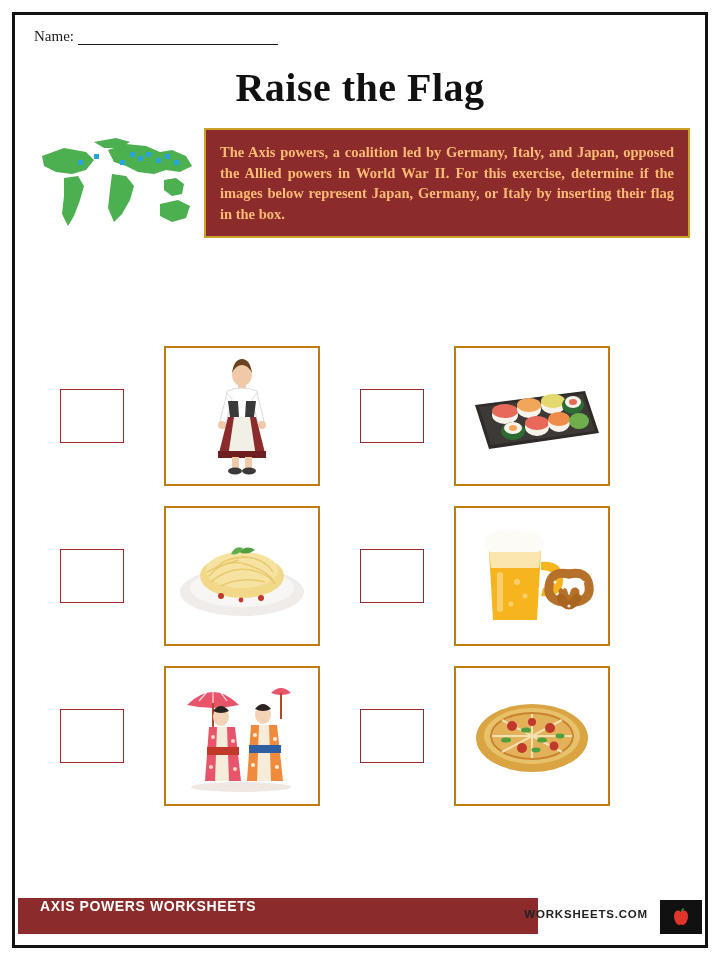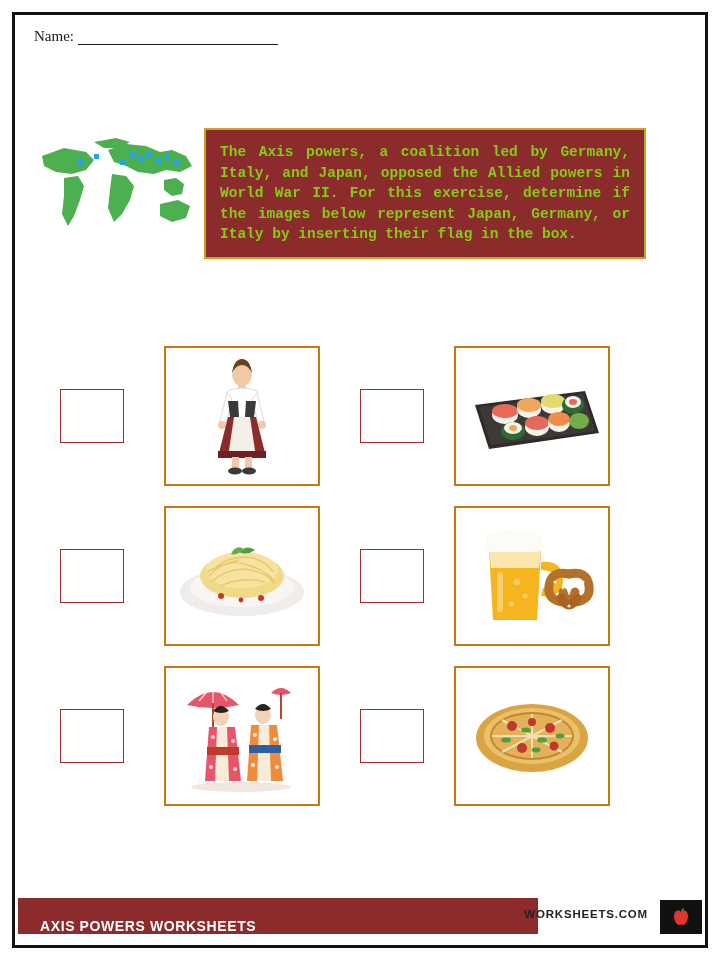--- a/index.html
+++ b/index.html
@@ -73,31 +73,31 @@
     width: 168px;
     height: 112px;
   }
   .map-wrap svg { display: block; }
 
   
   .instruction {
     position: absolute;
     left: 204px;
     top: 128px;
-    width: 442px;
+    width: 486px;
     padding: 12px 14px 12px 14px;
     background: #8c2b2b;
     border: 2px solid #c9a227;
     box-sizing: border-box;
-    color: #84cc16;
+    color: #fdba74;
     font-size: 14.5px;
     font-weight: bold;
     line-height: 1.42;
     text-align: justify;
-    font-family: Liberation Mono, monospace;
+    font-family: Liberation Serif, serif;
   }
 
   
   .grid {
     position: absolute;
     left: 60px;
     top: 336px;
     width: 600px;
     height: 480px;
   }
@@ -138,21 +138,21 @@
 
   
   .footer-bar {
     position: absolute;
     left: 18px;
     top: 898px;
     width: 520px;
     height: 36px;
     background: #8c2b2b;
     display: flex;
-    align-items: flex-end;
+    align-items: flex-start;
   }
   .footer-text {
     color: #ffffff;
     font-size: 14px;
     font-weight: bold;
     letter-spacing: 0.6px;
     margin-left: 22px;
     font-family: "Liberation Sans", sans-serif;
   }
   .brand {
@@ -180,20 +180,21 @@
 <body>
 
 <div class="page">
   <div class="page-border"></div>
 
   <div class="name-row">
     <span class="name-label">Name:</span>
     <span class="name-blank"></span>
   </div>
 
+  <div class="title">Raise the Flag</div>
 
   <div class="map-wrap">
     <svg width="168" height="112" viewBox="0 0 168 112" xmlns="http://www.w3.org/2000/svg" aria-hidden="true">
       <rect x="0" y="0" width="168" height="112" fill="#ffffff"></rect>
       <g fill="#4caf50">
         <path d="M8 26 L30 18 L52 22 L60 30 L52 40 L38 44 L22 42 L10 36 Z"></path>
         <path d="M30 48 L44 46 L50 56 L46 70 L40 86 L34 96 L28 84 L30 66 Z"></path>
         <path d="M74 20 L92 14 L112 16 L126 22 L138 20 L152 26 L158 36 L146 42 L132 40 L120 44 L104 42 L92 36 L80 32 Z"></path>
         <path d="M78 44 L92 46 L100 56 L96 70 L88 84 L80 92 L74 78 L76 60 Z"></path>
         <path d="M130 50 L142 48 L150 54 L148 64 L138 66 L130 60 Z"></path>

